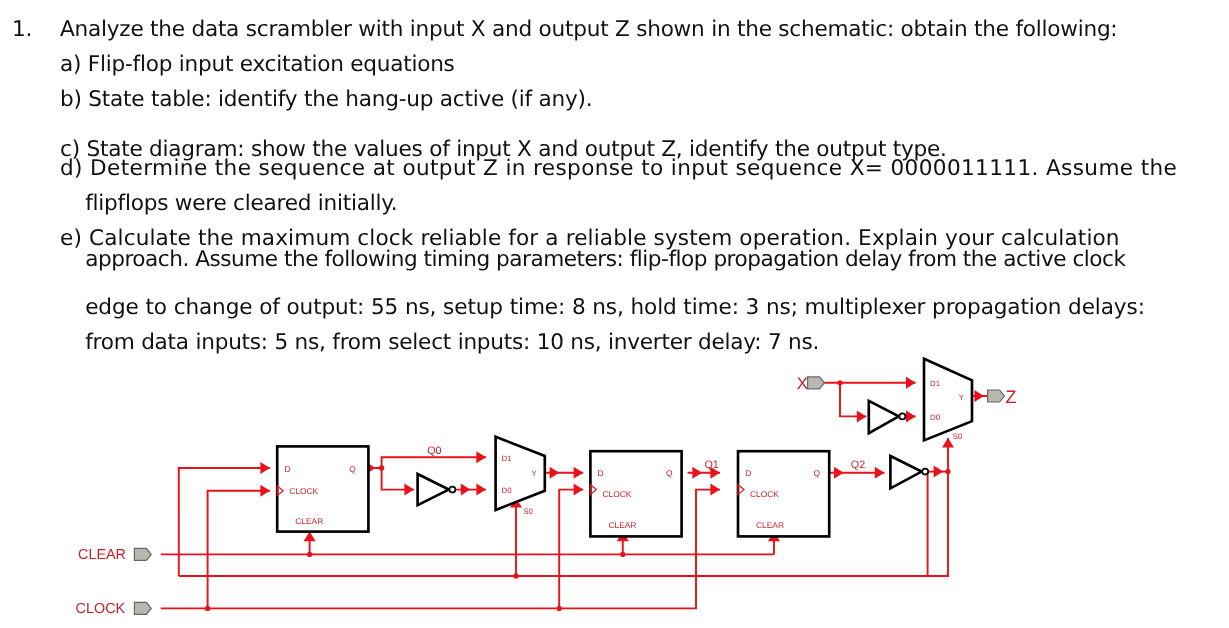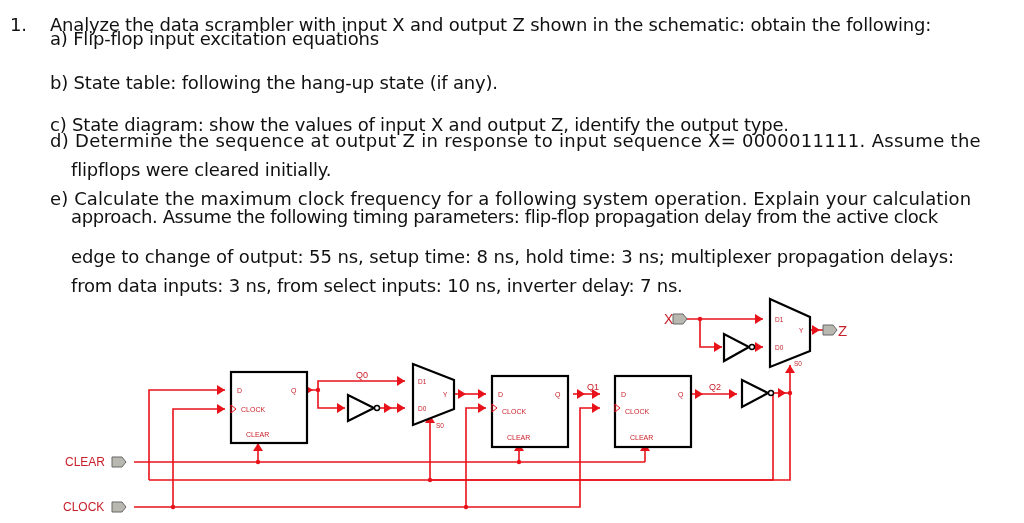--- a/index.html
+++ b/index.html
@@ -19,29 +19,29 @@
   .dot { fill: #e8121a; }
   .port { fill: #b8b8b0; stroke: #666; stroke-width: 1; }
 </style>
 </head>
 <body>
 
 <div class="q">
   <div class="line num" style="top:14px">1.</div>
   <div class="line l1" style="top:14px">Analyze the data scrambler with input X and output Z shown in the schematic: obtain the following:</div>
 
-  <div class="line sub" style="top:28px"><span>a)</span> <span>Flip-flop input excitation equations</span></div>
-  <div class="line sub" style="top:72px"><span>b)</span> <span>State table: following the hang-up state (if any).</span></div>
+  <div class="line sub" style="top:43px"><span>a)</span> <span>Flip-flop input excitation equations</span></div>
+  <div class="line sub" style="top:72px"><span>b)</span> <span>State table: identify the hang-up active (if any).</span></div>
   <div class="line sub" style="top:114px"><span>c)</span> <span>State diagram: show the values of input X and output Z, identify the output type.</span></div>
   <div class="line sub" style="top:130px; letter-spacing:0.3px"><span>d)</span> <span>Determine the sequence at output Z in response to input sequence X= 0000011111. Assume the</span></div>
   <div class="line cont" style="top:159px">flipflops were cleared initially.</div>
-  <div class="line sub" style="top:188px; letter-spacing:0.1px"><span>e)</span> <span>Calculate the maximum clock frequency for a following system operation.  Explain your calculation</span></div>
+  <div class="line sub" style="top:188px; letter-spacing:0.1px"><span>e)</span> <span>Calculate the maximum clock reliable for a reliable system operation.  Explain your calculation</span></div>
   <div class="line cont" style="top:206px; letter-spacing:-0.4px">approach. Assume the following timing parameters: flip-flop propagation delay from the active clock</div>
   <div class="line cont" style="top:246px; letter-spacing:-0.1px">edge to change of output: 55 ns, setup time: 8 ns, hold time: 3 ns; multiplexer propagation delays:</div>
-  <div class="line cont" style="top:275px">from data inputs: 3 ns, from select inputs: 10 ns, inverter delay: 7 ns.</div>
+  <div class="line cont" style="top:275px">from data inputs: 5 ns, from select inputs: 10 ns, inverter delay: 7 ns.</div>
 </div>
 
 <svg width="1024" height="523" viewBox="0 0 1024 523">
 
   <g>
 
     <path class="w" d="M134 462 H645"></path>
     <path class="w" d="M258 462 V443"></path>
     <path class="w" d="M519 462 V443"></path>
     <path class="w" d="M645 462 V443"></path>

